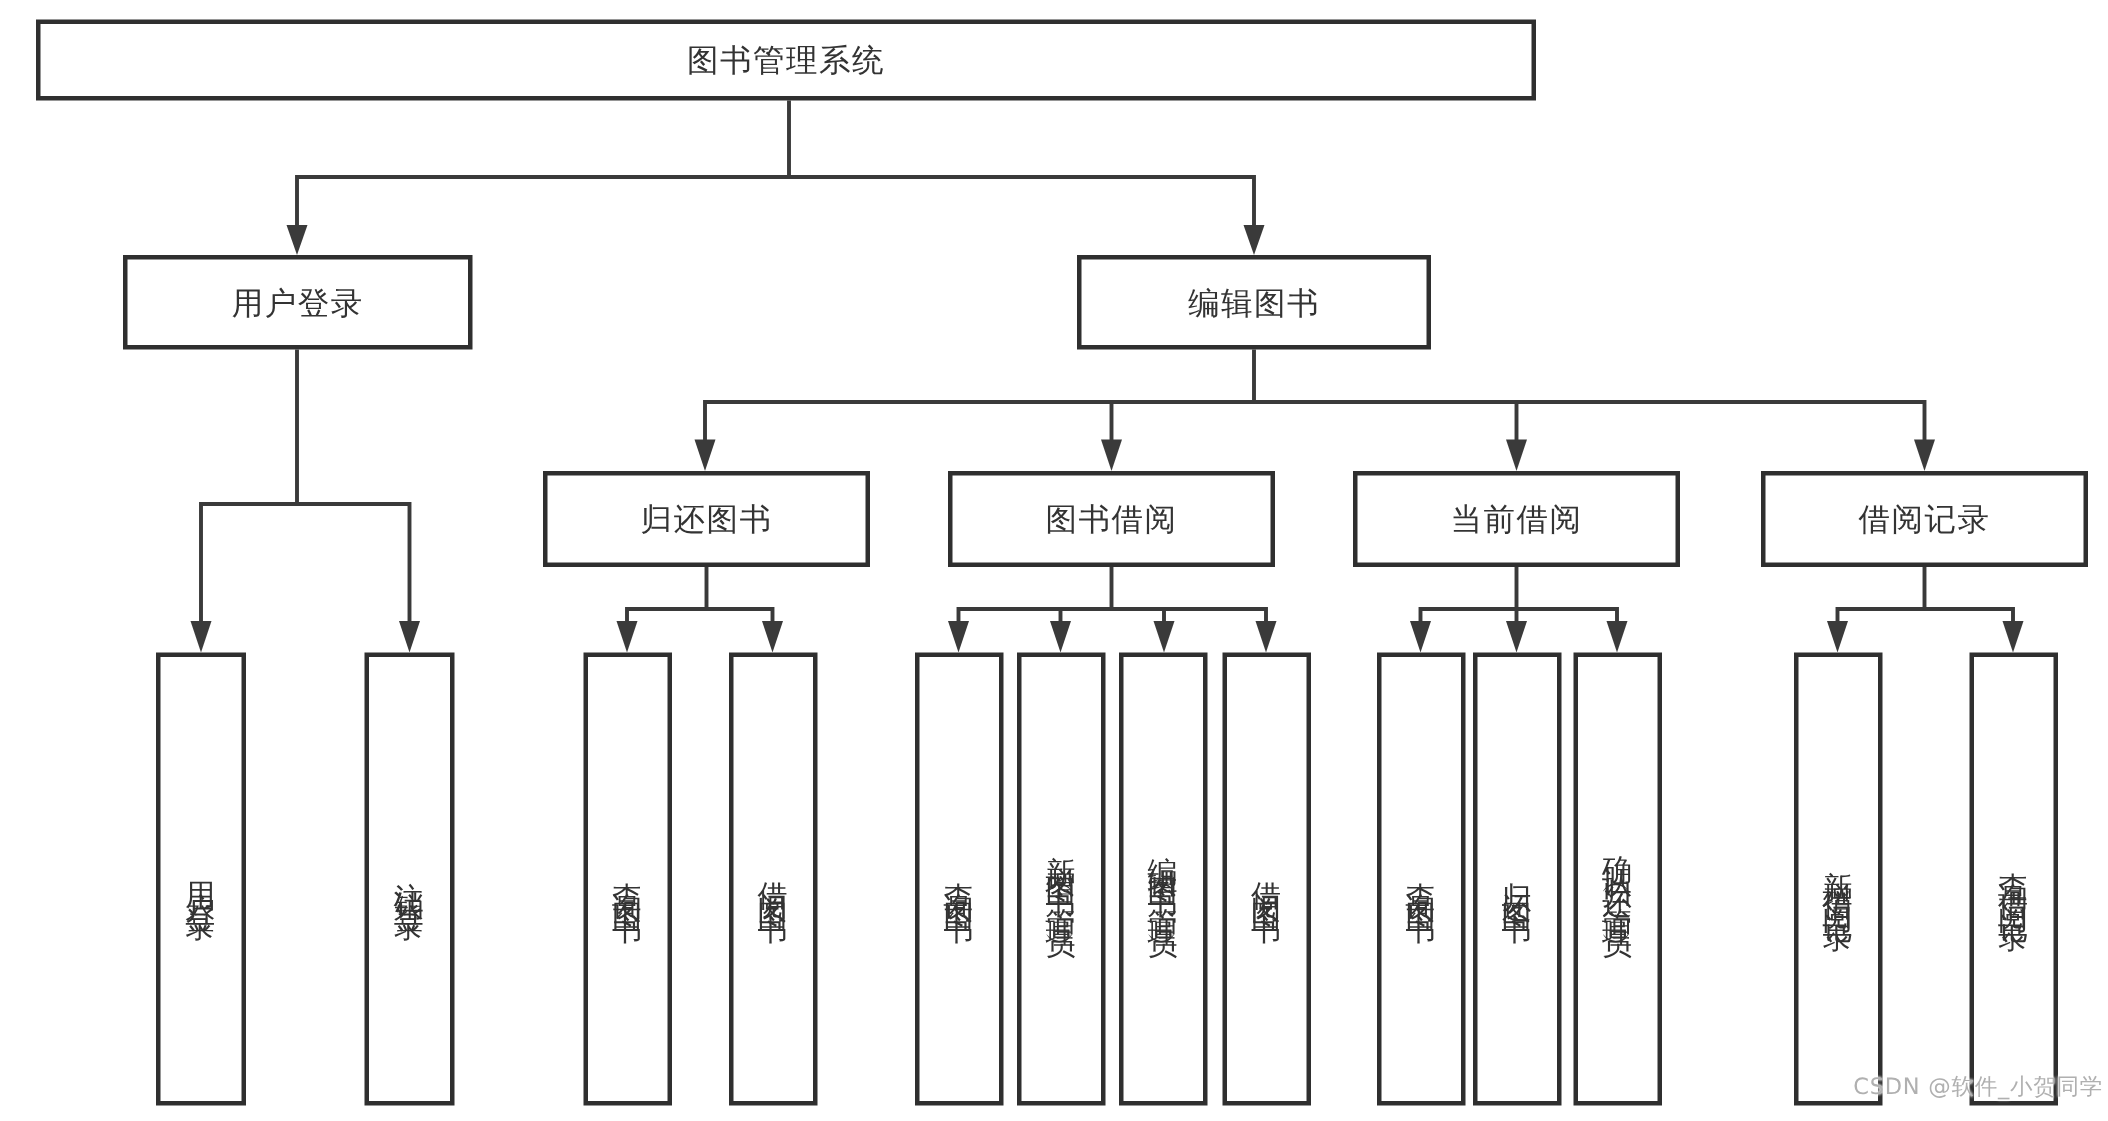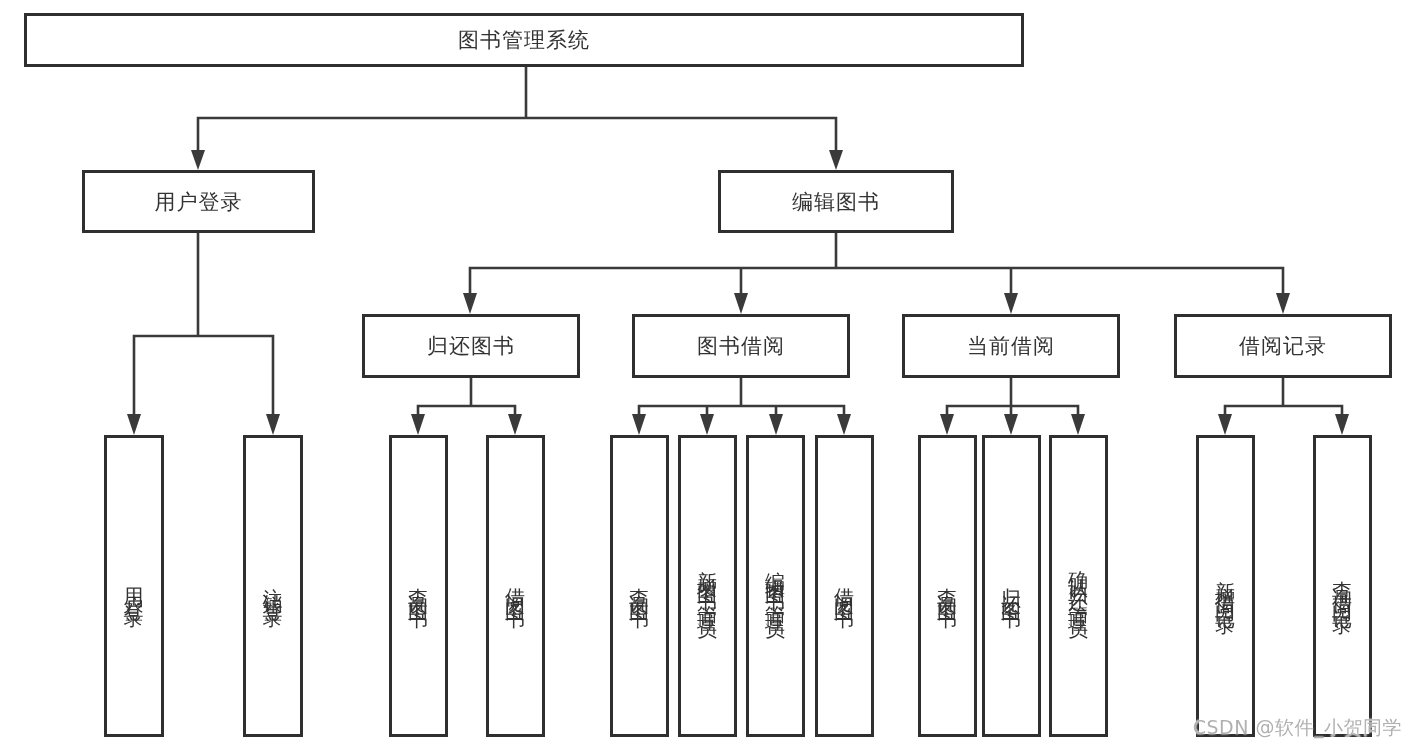--- a/index.html
+++ b/index.html
@@ -48,21 +48,21 @@
     writing-mode: vertical-rl;
     text-orientation: mixed;
     letter-spacing: 7px;
     line-height: 1.0;
     white-space: nowrap;
   }
   .watermark {
     position: absolute;
     right: 3px; top: 715px;
     z-index: 5;
-    font-size: 19px;
+    font-size: 15px;
     letter-spacing: 0.5px;
     color: var(--watermark, #b0b0b0);
     text-shadow: 0 0 2px #ffffff, 0 0 2px #ffffff;
   }
 </style>
 </head>
 <body>
 
 <div class="canvas">
 

